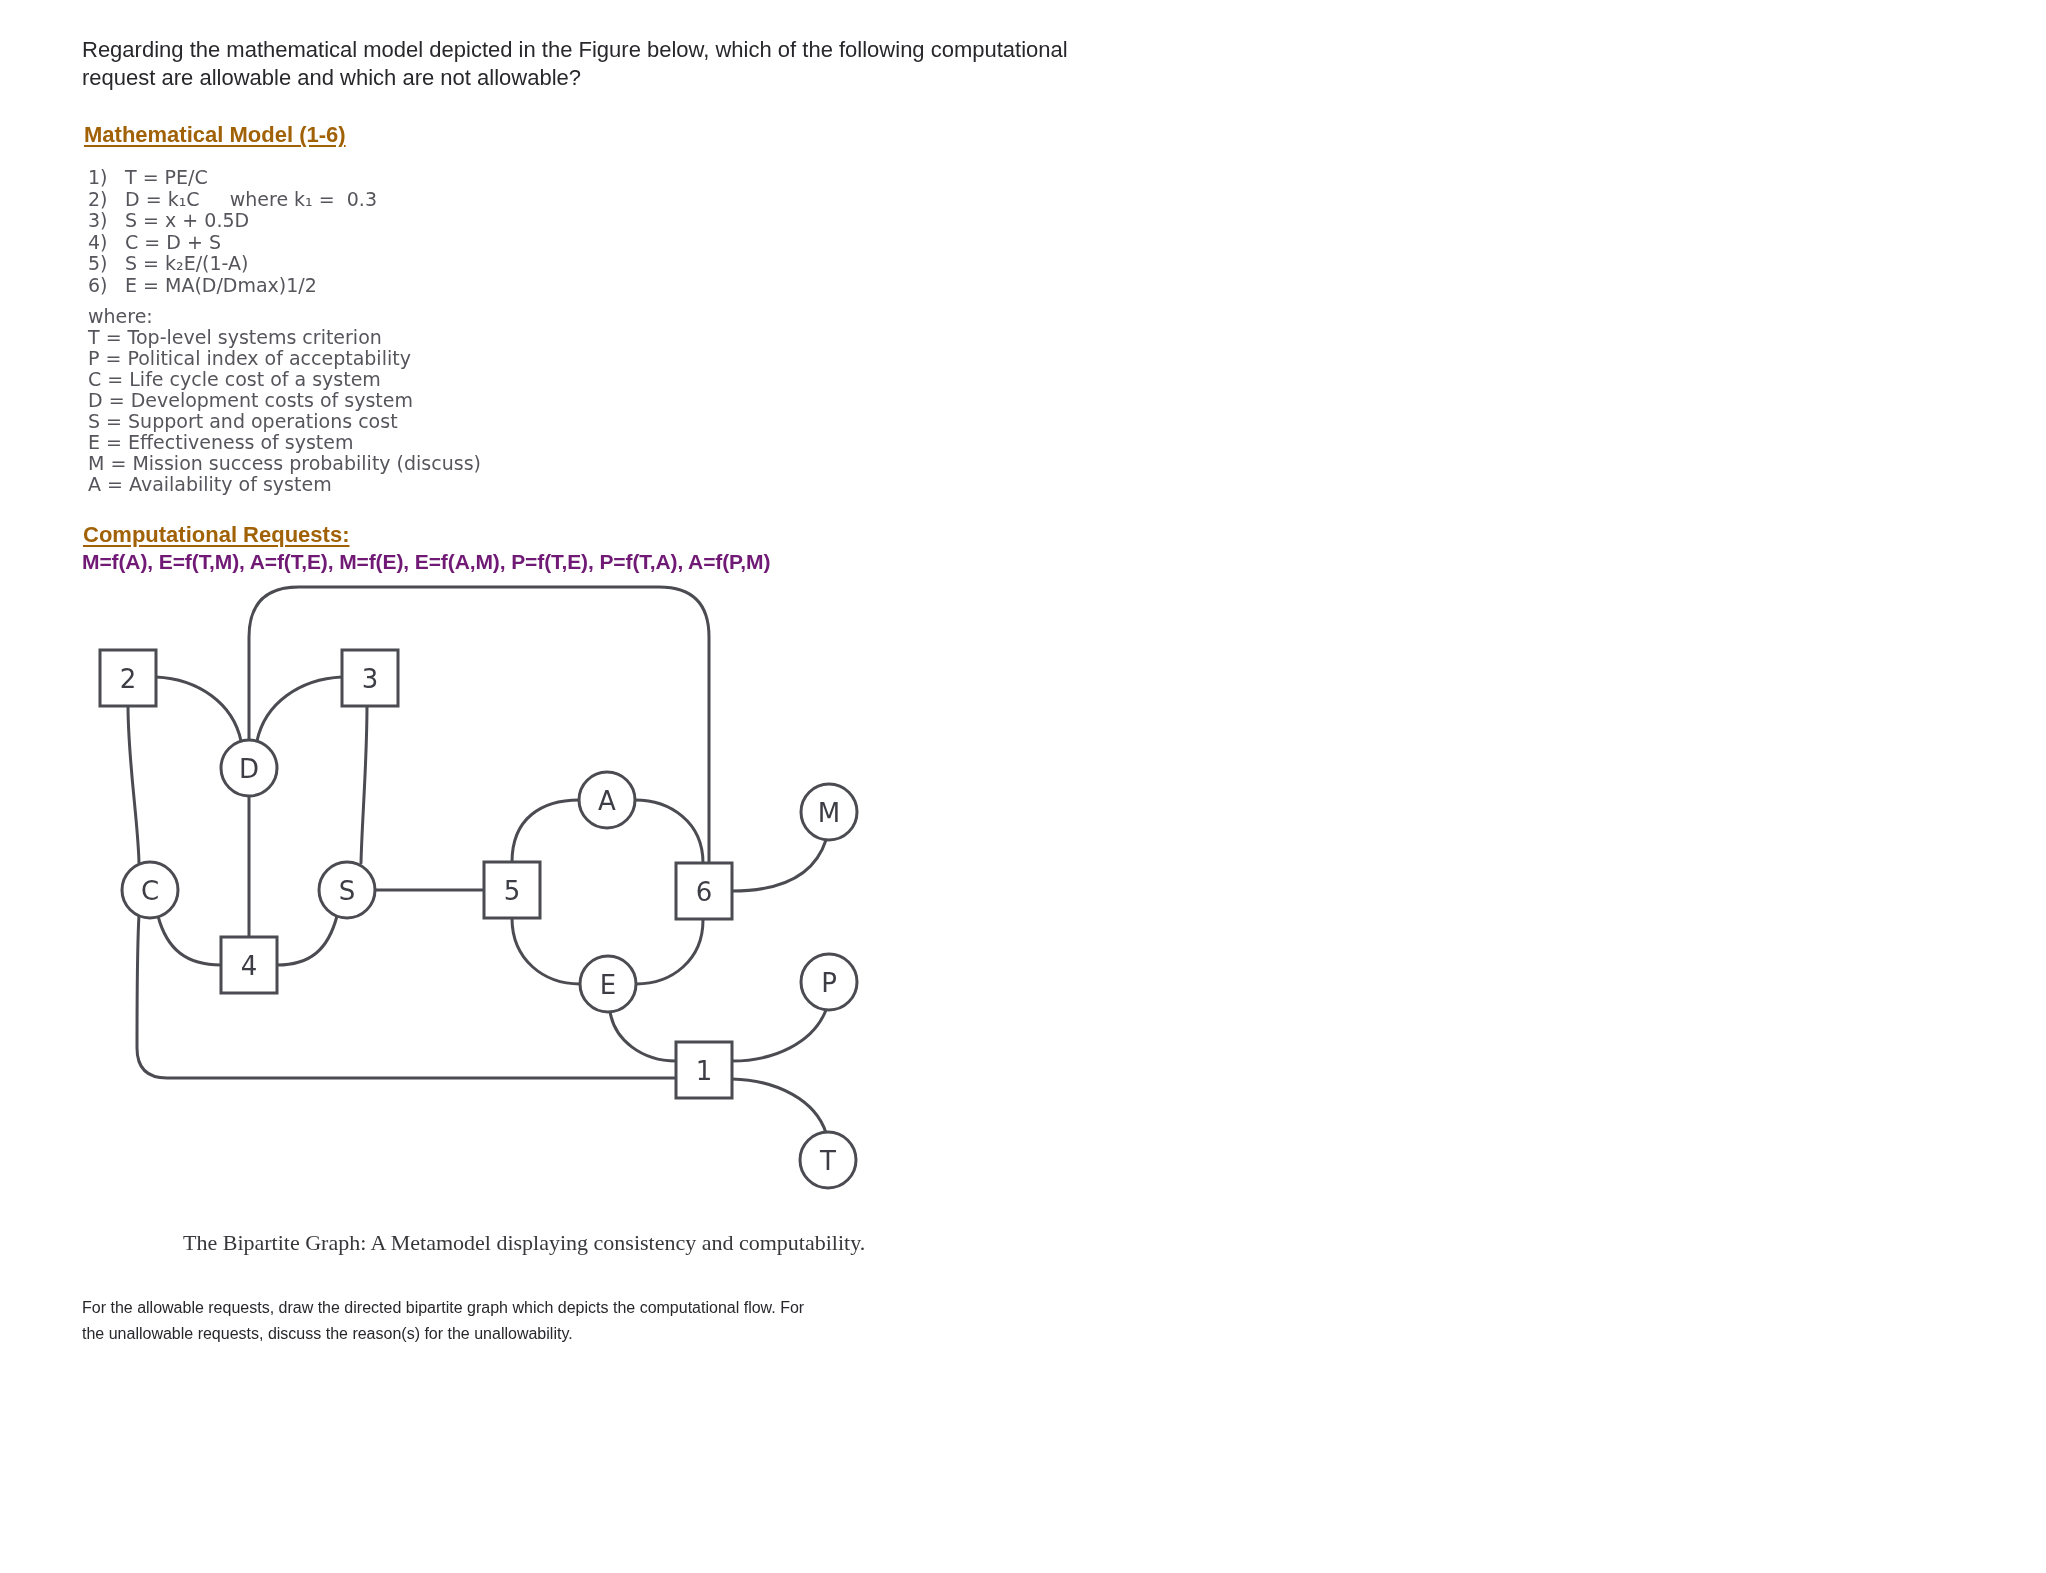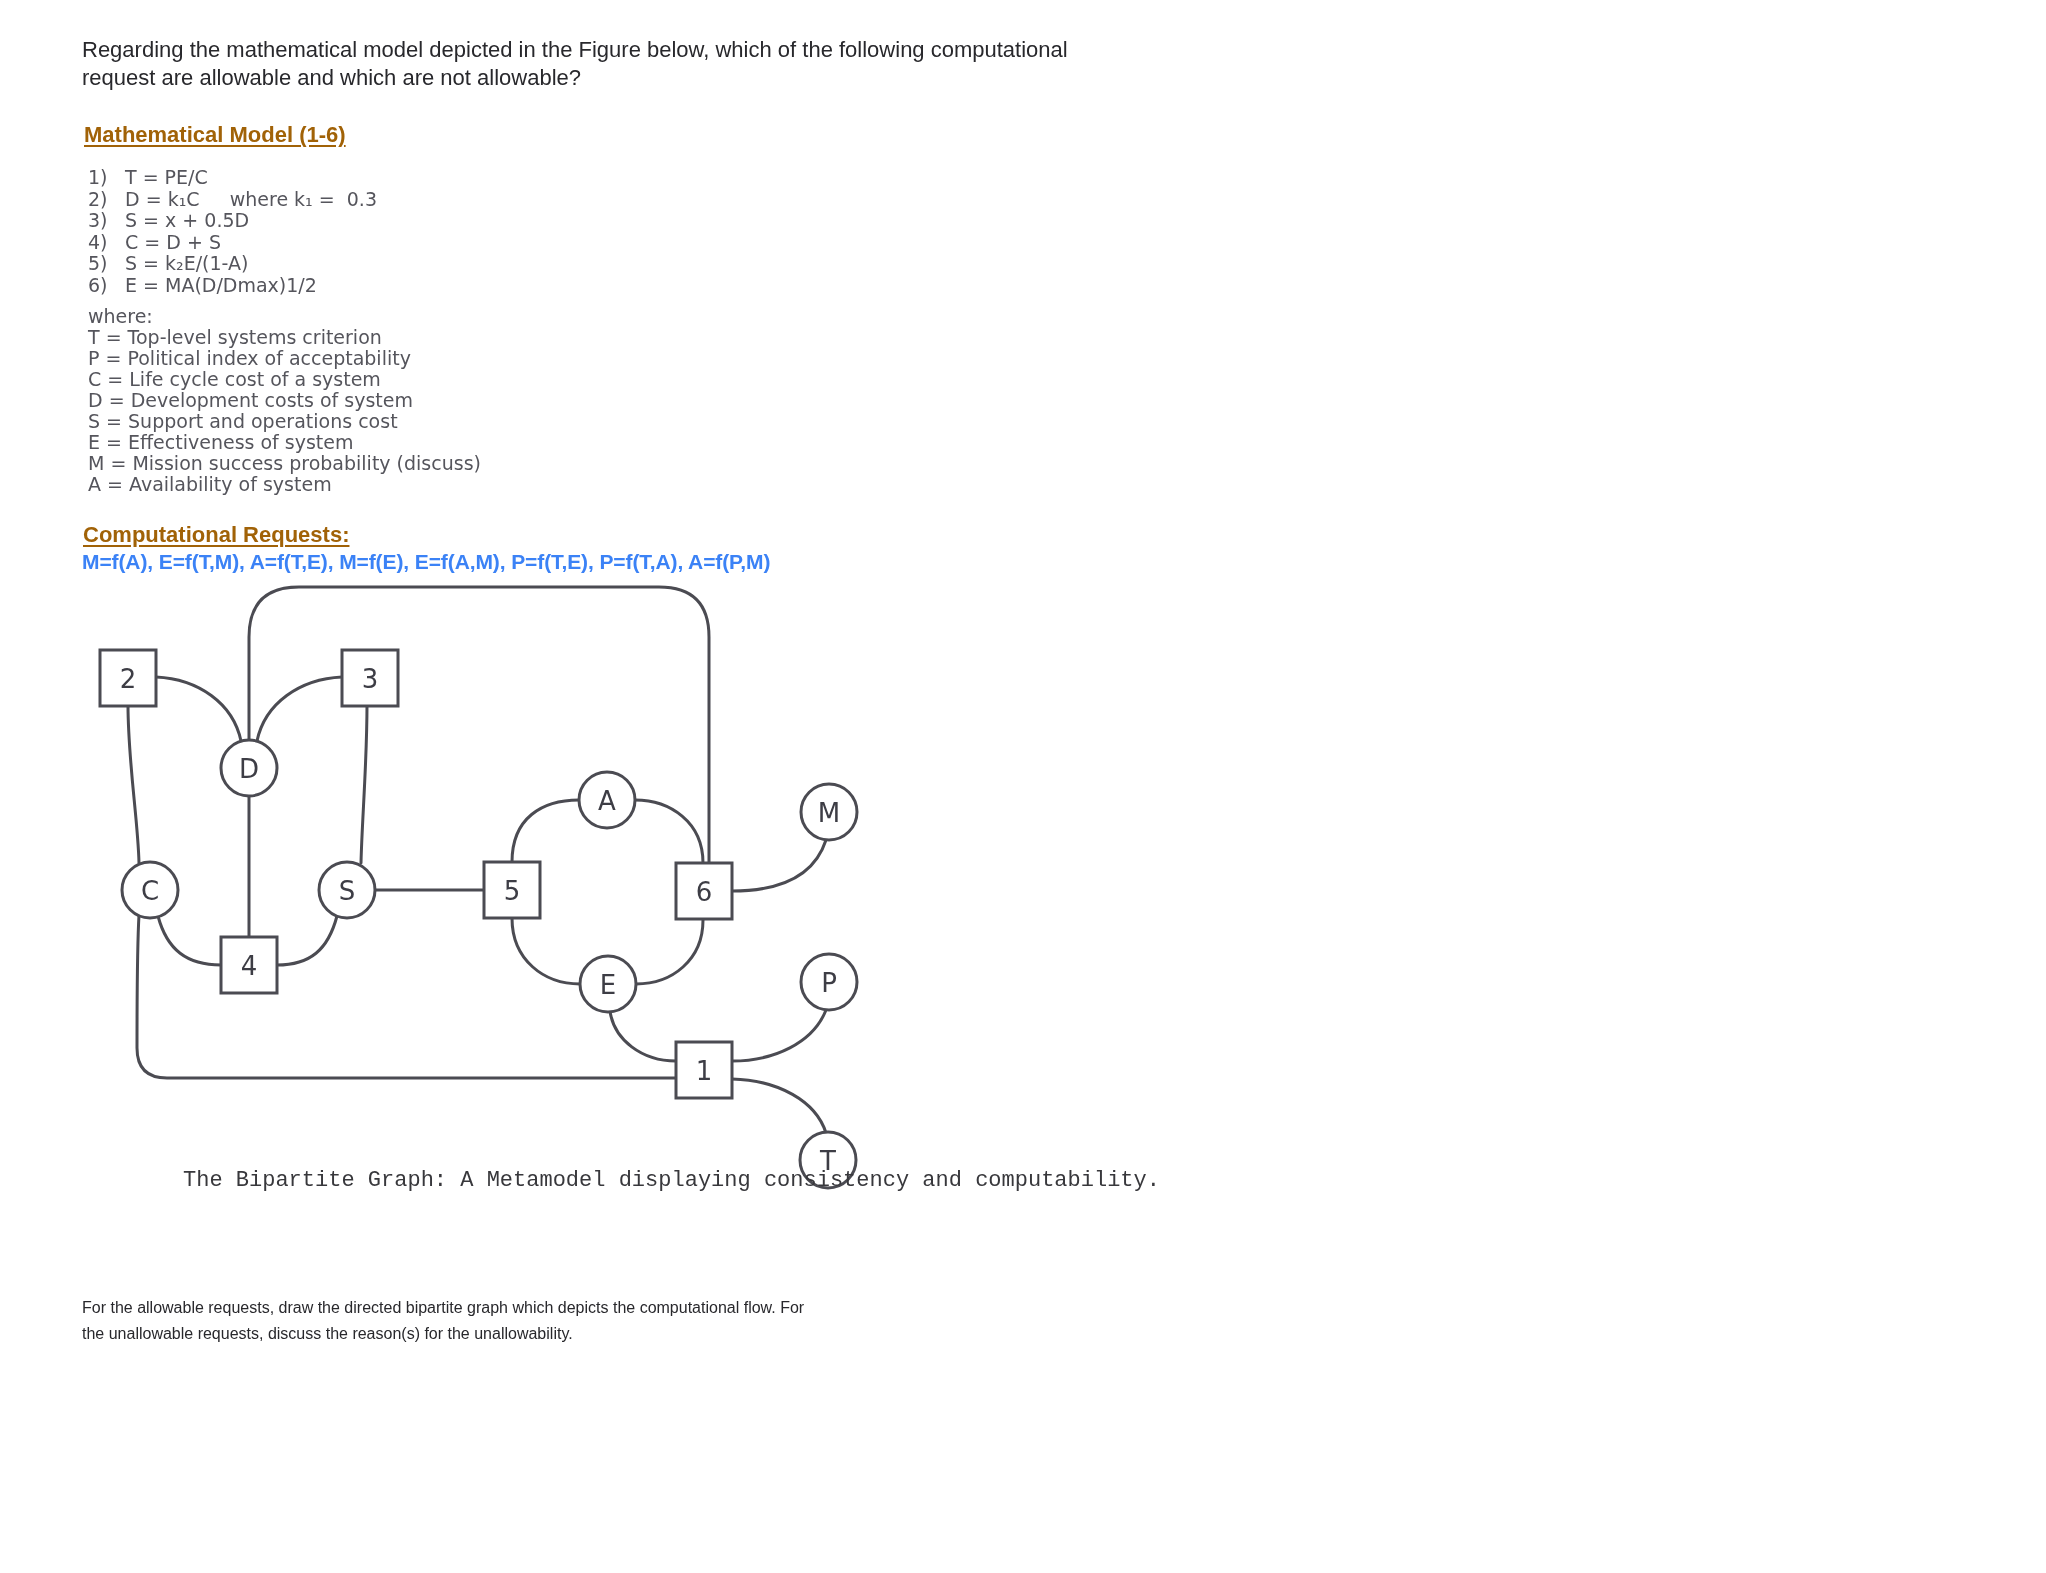--- a/index.html
+++ b/index.html
@@ -8,21 +8,21 @@
   .abs{position:absolute;}
   .body-text{font-size:22px;line-height:28px;color:#28282c;}
   .heading{font-size:22px;line-height:26px;font-weight:700;color:#a16207;
            text-decoration:underline;text-underline-offset:3px;}
   .eq-block{font-family:"DejaVu Sans",sans-serif;color:#55555c;font-size:19px;}
   .eq-row{display:flex;line-height:21.5px;}
   .eq-num{width:37px;flex:0 0 37px;}
   .eq-f{white-space:pre;}
   .where-block{font-family:"DejaVu Sans",sans-serif;color:#55555c;
                font-size:19px;line-height:21px;}
-  .req-line{font-size:21px;line-height:25px;font-weight:600;color:#3b82f6;letter-spacing:-0.1px;}
+  .req-line{font-size:21px;line-height:25px;font-weight:600;color:#701a75;letter-spacing:-0.1px;}
   .caption{font-family:"Liberation Serif",serif;font-size:22px;line-height:26px;color:#38383c;}
   .closing{font-size:16px;line-height:25.5px;color:#28282c;}
   svg text{font-family:"DejaVu Sans",sans-serif;font-size:26px;fill:#3d3d45;}
 </style>
 </head>
 <body>
 
 <div id="page">
 
   <div class="abs body-text" style="left:82px;top:36px;">
@@ -151,20 +151,20 @@
         <circle cx="829" cy="982" r="28"></circle>
         <text x="829" y="983" text-anchor="middle" dominant-baseline="central" stroke="none">P</text>
       </g>
       <g>
         <circle cx="828" cy="1160" r="28"></circle>
         <text x="828" y="1161" text-anchor="middle" dominant-baseline="central" stroke="none">T</text>
       </g>
     </g>
   </svg>
 
-  <div class="abs caption" style="left:183px;top:1168px;font-family:Liberation Mono, monospace;">The Bipartite Graph: A Metamodel displaying consistency and computability.</div>
+  <div class="abs caption" style="left:183px;top:1230px;">The Bipartite Graph: A Metamodel displaying consistency and computability.</div>
 
   <div class="abs closing" style="left:82px;top:1295px;">
     <div>For the allowable requests, draw the directed bipartite graph which depicts the computational flow. For</div>
     <div>the unallowable requests, discuss the reason(s) for the unallowability.</div>
   </div>
 
 </div>
 
 </body></html>

